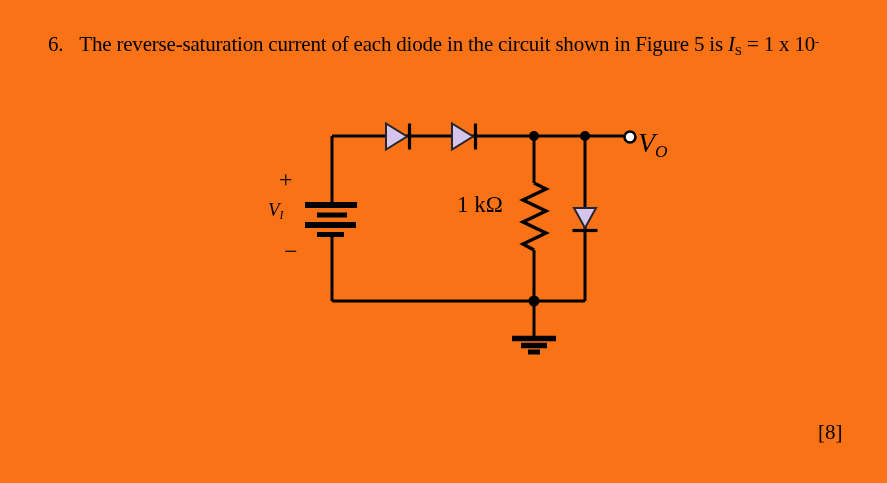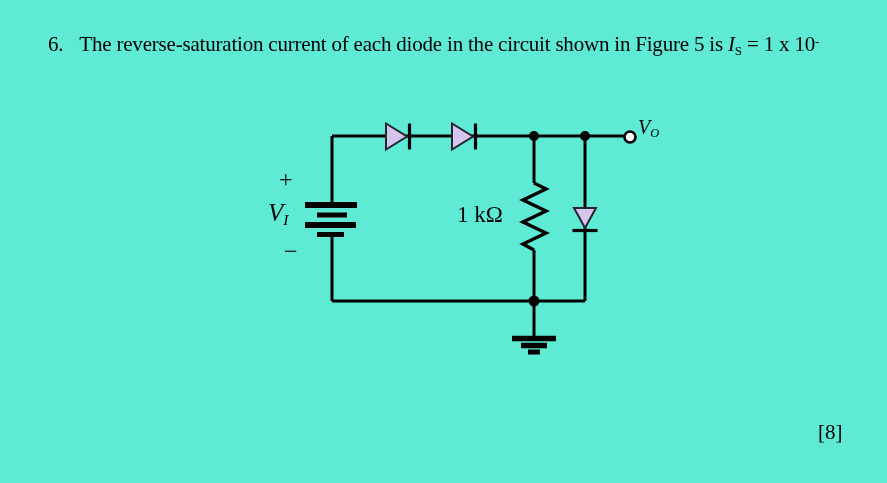--- a/index.html
+++ b/index.html
@@ -1,32 +1,32 @@
 <!DOCTYPE html>
 <html><head>
 <meta charset="utf-8">
 <style>
   html,body { margin:0; padding:0; background:#ffffff; }
   .page {
-    position:relative; width:887px; height:483px; background:#5eead4;
+    position:relative; width:887px; height:483px; background:#f97316;
     font-family:"Liberation Serif", serif; color:#000; overflow:hidden;
   }
   .abs { position:absolute; }
   .line { font-size:21px; white-space:nowrap; letter-spacing:-0.2px; }
   .qnum { display:inline-block; margin-right:16px; }
   .var { font-style:italic; }
   .bold { font-weight:bold; }
   .subsc { font-size:0.62em; vertical-align:-0.28em; letter-spacing:0; }
   .supsc { font-size:0.62em; vertical-align:0.5em; letter-spacing:0; }
   .circuit-label { white-space:nowrap; }
   .lbl-plus   { left:279px; top:166px; font-size:24px; }
   .lbl-minus  { left:284px; top:238px; font-size:24px; }
-  .lbl-vi     { left:268px; top:199px; font-size:25px; font-style:italic; }
-  .lbl-res    { left:457px; top:202px; font-size:23px; }
-  .lbl-vo     { left:638px; top:116px; font-size:20px; font-style:italic; }
+  .lbl-vi     { left:268px; top:199px; font-size:19px; font-style:italic; }
+  .lbl-res    { left:457px; top:192px; font-size:23px; }
+  .lbl-vo     { left:638px; top:127px; font-size:28px; font-style:italic; }
   .lbl-vi .subsc, .lbl-vo .subsc { font-style:italic; }
   .caption    { left:409px; top:381px; font-size:21px; }
   .marks      { left:818px; top:420px; font-size:21px; }
   svg.circuit { position:absolute; left:250px; top:105px; }
 </style>
 </head>
 <body>
 
 <div class="page">
 

